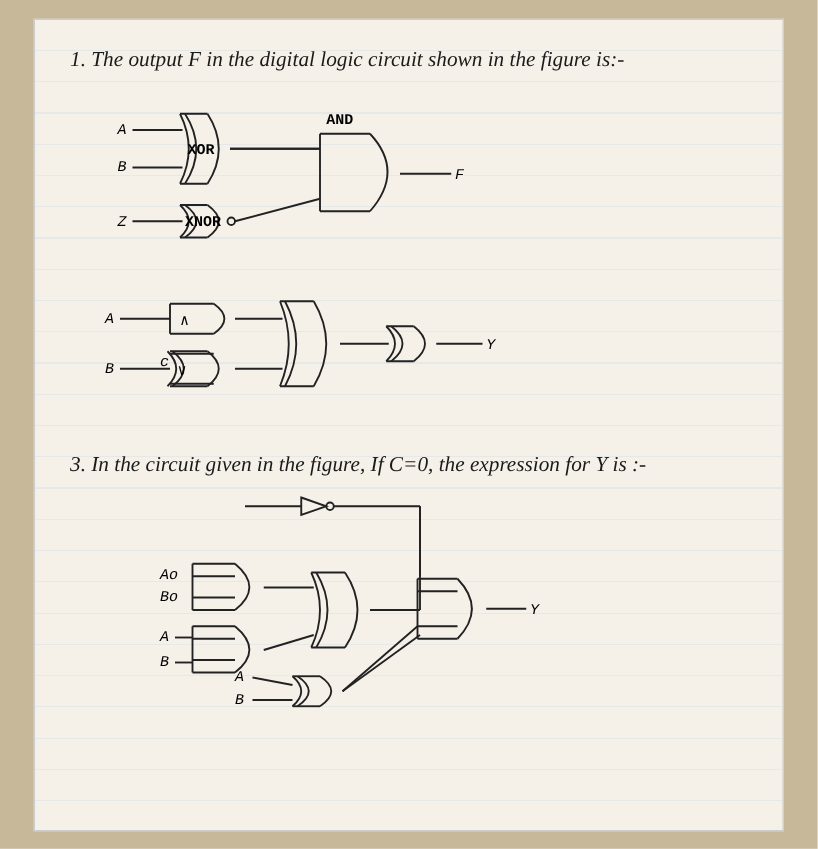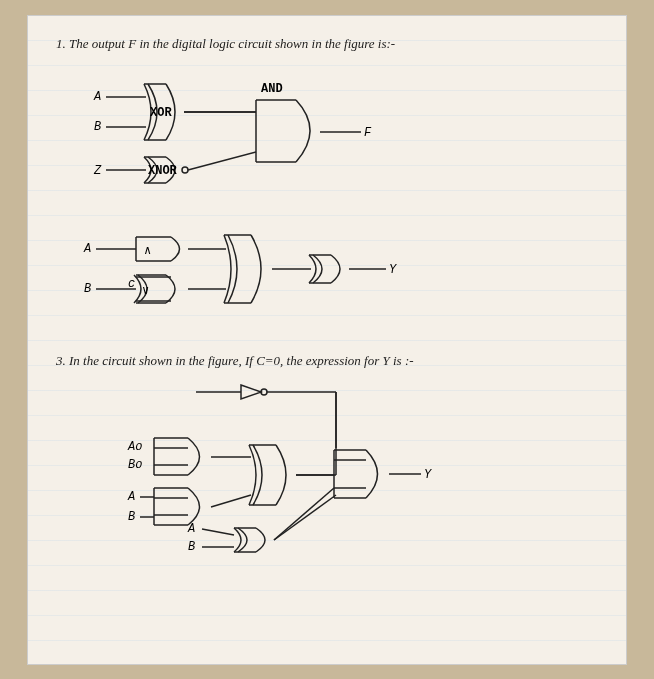--- a/index.html
+++ b/index.html
@@ -41,21 +41,21 @@
     }
     .question {
       margin-bottom: 18px;
       font-size: 13px;
       color: #1a1a1a;
       line-height: 1.5;
     }
     .question-text {
       font-family: 'Georgia', serif;
       font-style: italic;
-      font-size: 13px;
+      font-size: 17px;
       line-height: 1.6;
       margin-bottom: 8px;
     }
     .circuit-area {
       margin: 6px 0 8px 20px;
       position: relative;
     }
     svg text {
       font-family: 'Courier New', monospace;
       font-size: 12px;
@@ -162,21 +162,21 @@
 
           <line x1="273" y1="52" x2="310" y2="52" stroke="#222" stroke-width="1.5"></line>
           <text x="313" y="56" font-style="italic" font-size="13">Y</text>
         </svg>
       </div>
     </div>
 
     <div class="question">
       <div class="question-text">
         <span>3.</span>
-        <span>In the circuit shown in the figure, If C=0, the expression for Y is :-</span>
+        <span>In the circuit given in the figure, If C=0, the expression for Y is :-</span>
       </div>
       <div class="circuit-area">
         <svg width="380" height="175">
 
           <line x1="120" y1="12" x2="165" y2="12" stroke="#222" stroke-width="1.5"></line>
           <polygon points="165,5 185,12 165,19" fill="none" stroke="#222" stroke-width="1.5"></polygon>
           <circle cx="188" cy="12" r="3" fill="none" stroke="#222" stroke-width="1.5"></circle>
           <line x1="191" y1="12" x2="260" y2="12" stroke="#222" stroke-width="1.5"></line>
 
           <text x="52" y="70" font-style="italic" font-size="12">Ao</text>

